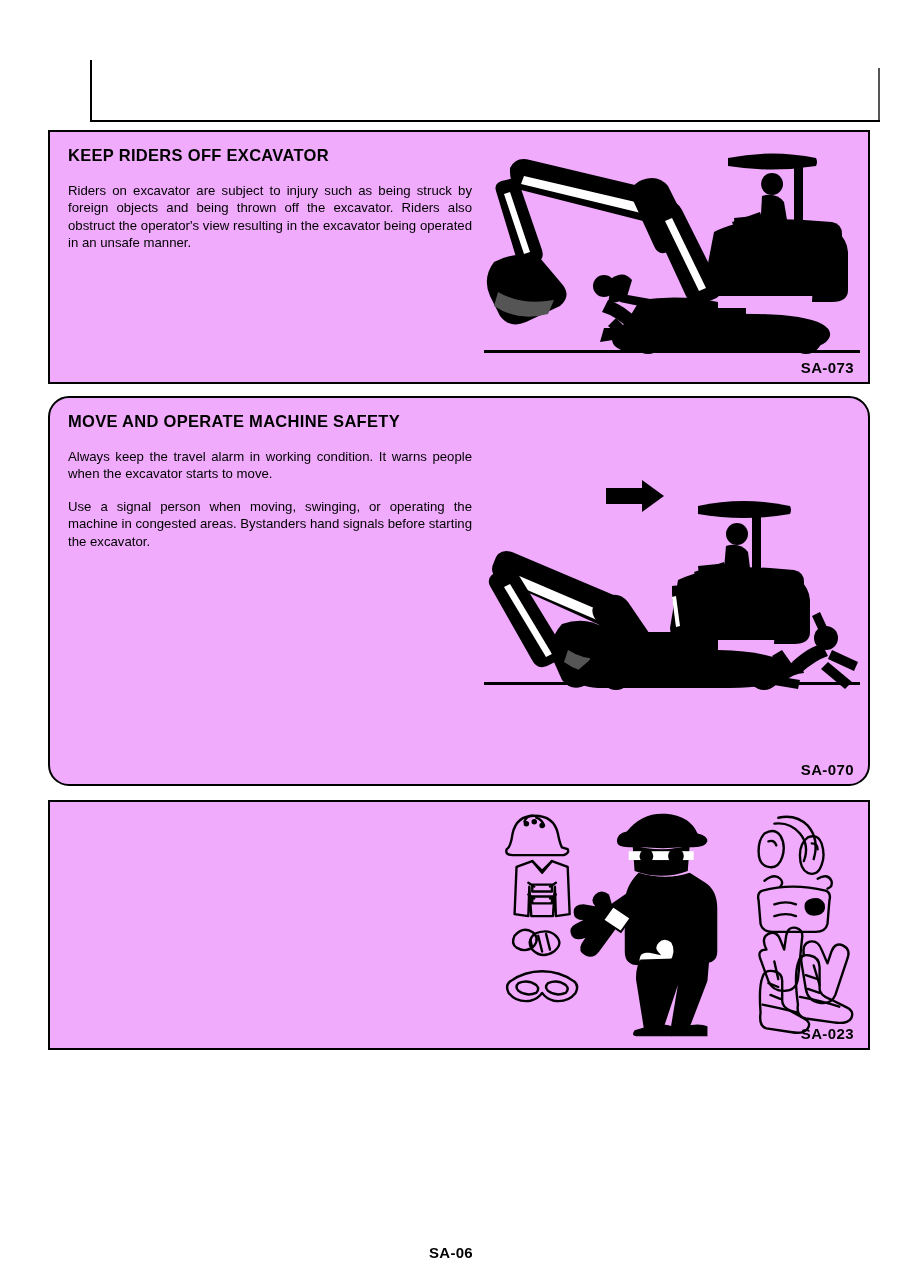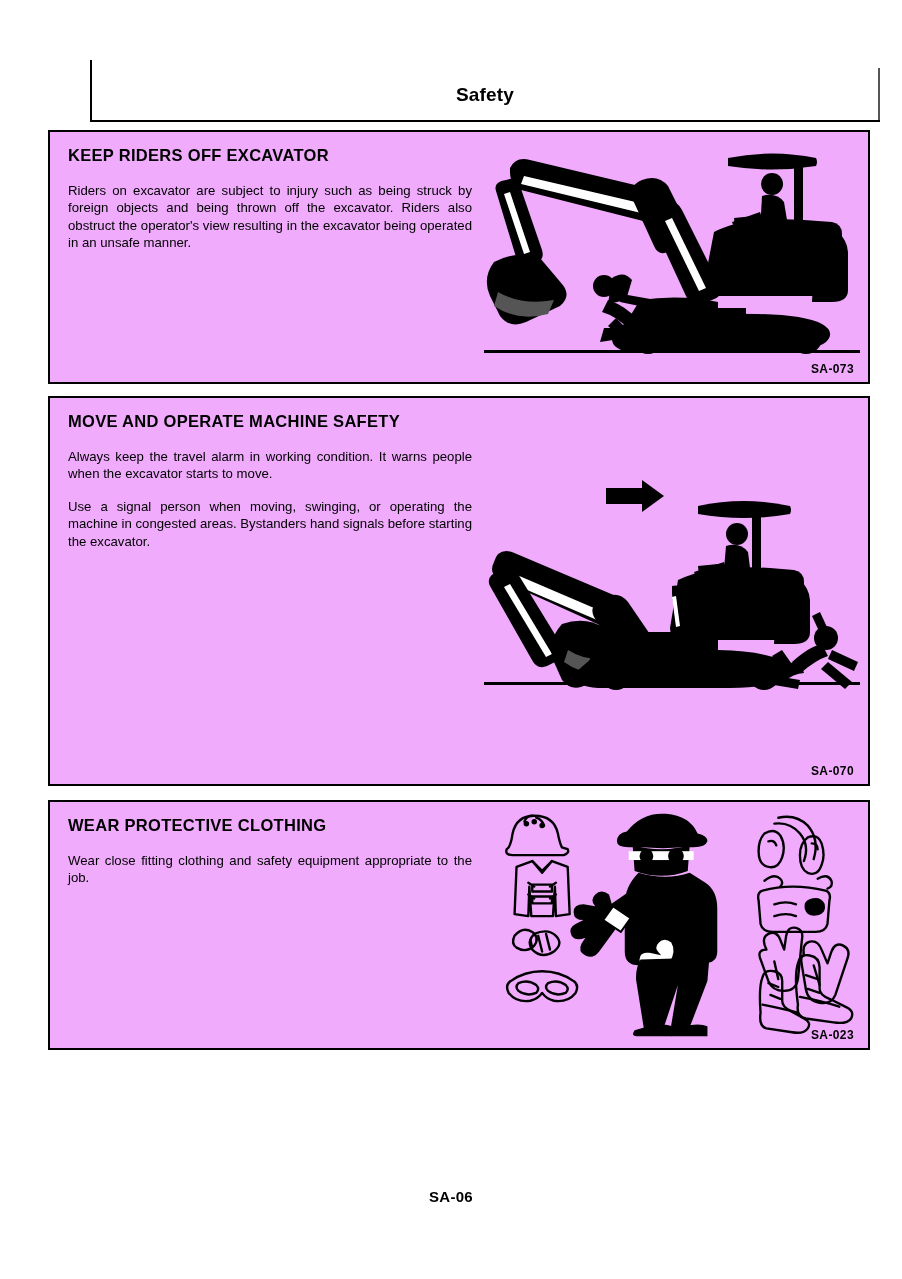--- a/index.html
+++ b/index.html
@@ -62,21 +62,21 @@
   
   .panel {
     position: absolute;
     left: 48px;
     width: 822px;
     border: 2px solid #000;
     box-sizing: border-box;
     background: #f0abfc;
   }
   #panel-1 { top: 130px;  height: 254px; }
-  #panel-2 { top: 396px;  height: 390px; }
+  #panel-2 { top: 396px;  height: 390px; border-radius: 21px; }
   #panel-3 { top: 800px;  height: 250px; }
 
   .panel-inner {
     position: relative;
     width: 100%;
     height: 100%;
   }
 
   .panel-text {
     position: absolute;
@@ -110,44 +110,43 @@
     position: absolute;
     left: 0;
     top: 0;
     width: 100%;
     height: 100%;
   }
   .fig-code {
     position: absolute;
     right: 14px;
     bottom: 6px;
-    font-size: 12px;
+    font-size: 15px;
     font-weight: bold;
     letter-spacing: 0.4px;
   }
 
   
   #page-footer {
     position: absolute;
     left: 0;
-    top: 1188px;
+    top: 1244px;
     width: 902px;
     text-align: center;
     font-size: 15px;
     font-weight: bold;
     letter-spacing: 0.3px;
   }
 </style>
 </head>
 <body>
 
 <div id="page-header">
   <div class="hdr-stub-left"></div>
   <div class="hdr-stub-right"></div>
-  <div class="hdr-title">Safety</div>
   <div class="hdr-rule-bottom"></div>
 </div>
 
 <section class="panel" id="panel-1">
   <div class="panel-inner">
     <div class="panel-text">
       <h2 class="panel-heading">KEEP RIDERS OFF EXCAVATOR</h2>
       <p class="panel-para">Riders on excavator are subject to injury such as being struck by foreign objects and being thrown off the excavator. Riders also obstruct the operator's view resulting in the excavator being operated in an unsafe manner.</p>
     </div>
 
@@ -284,24 +283,20 @@
           <path d="M300 210 l24 4 l-2 9 l-24 -4 z"></path>
         </g>
       </svg>
       <div class="fig-code">SA-070</div>
     </div>
   </div>
 </section>
 
 <section class="panel" id="panel-3">
   <div class="panel-inner">
-    <div class="panel-text">
-      <h2 class="panel-heading">WEAR PROTECTIVE CLOTHING</h2>
-      <p class="panel-para">Wear close fitting clothing and safety equipment appropriate to the job.</p>
-    </div>
 
     <div class="figure">
       <svg viewBox="0 0 392 250" preserveAspectRatio="xMidYMid meet" aria-hidden="true">
         <g fill="none" stroke="#000" stroke-width="2.4" stroke-linejoin="round" stroke-linecap="round">
 
           <g>
             <path d="M34 32 q4 -18 22 -18 q20 0 24 18 q2 10 4 14 l6 2 q2 4 -4 6 l-52 0 q-8 0 -6 -6 q4 -2 6 -16 z"></path>
             <path d="M46 20 q2 -6 8 -6 M58 16 q6 2 8 8"></path>
             <circle cx="48" cy="22" r="1.6" fill="#000"></circle>
             <circle cx="56" cy="20" r="1.6" fill="#000"></circle>

